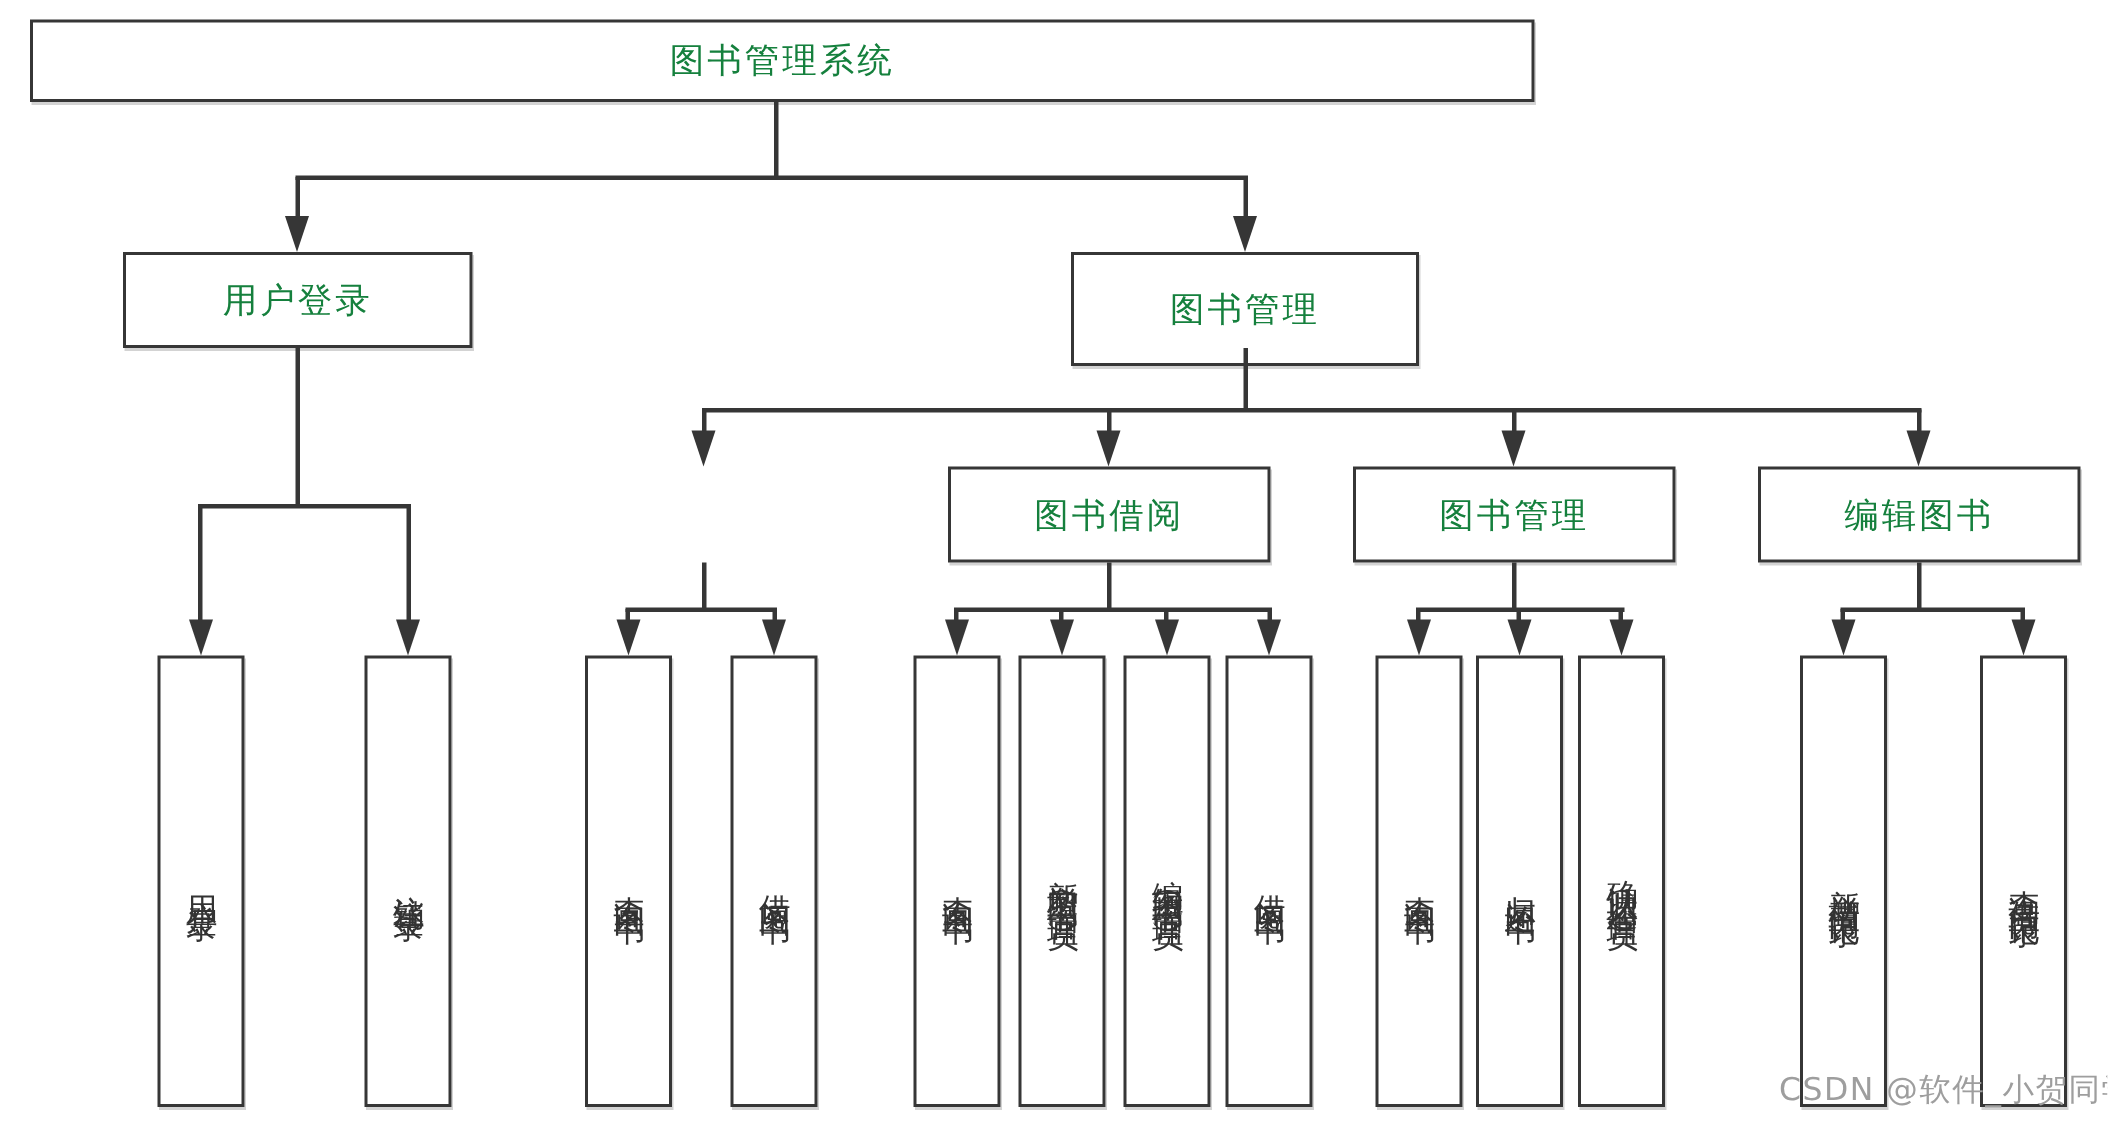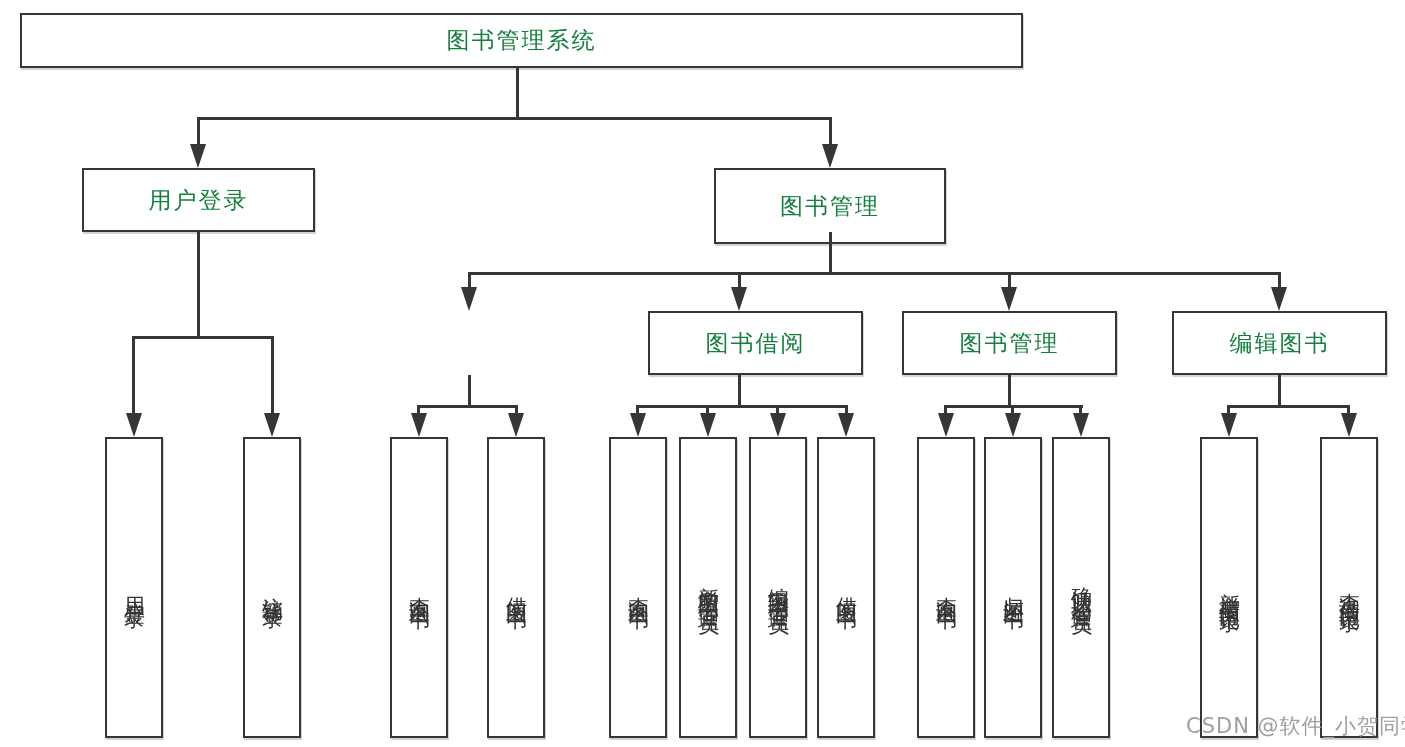--- a/index.html
+++ b/index.html
@@ -60,21 +60,21 @@
 
   <div class="node horiz" style="left:82px;top:168px;width:233px;height:64px">
     <span>用户登录</span>
   </div>
 
   <div class="node horiz" style="left:714px;top:168px;width:232px;height:76px">
     <span>图书管理</span>
   </div>
 
 
-  <div class="node horiz" style="left:648px;top:311px;width:215px;height:64px">
+  <div class="node horiz" style="left:632px;top:311px;width:215px;height:64px">
     <span>图书借阅</span>
   </div>
 
   <div class="node horiz" style="left:902px;top:311px;width:215px;height:64px">
     <span>图书管理</span>
   </div>
 
   <div class="node horiz" style="left:1172px;top:311px;width:215px;height:64px">
     <span>编辑图书</span>
   </div>

